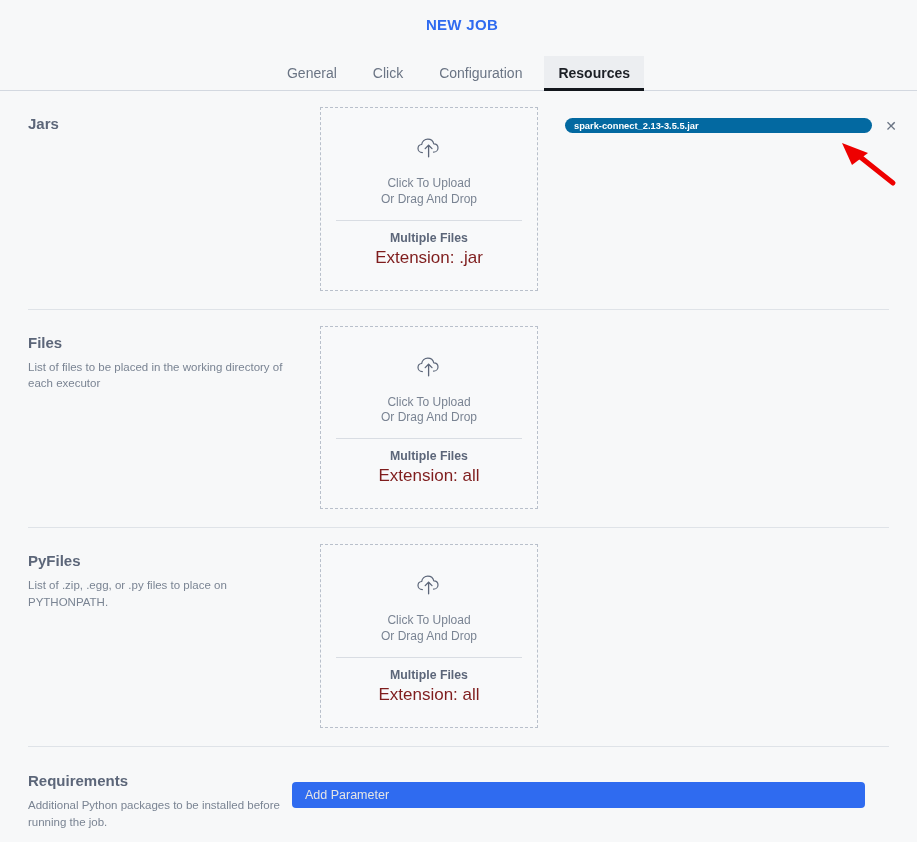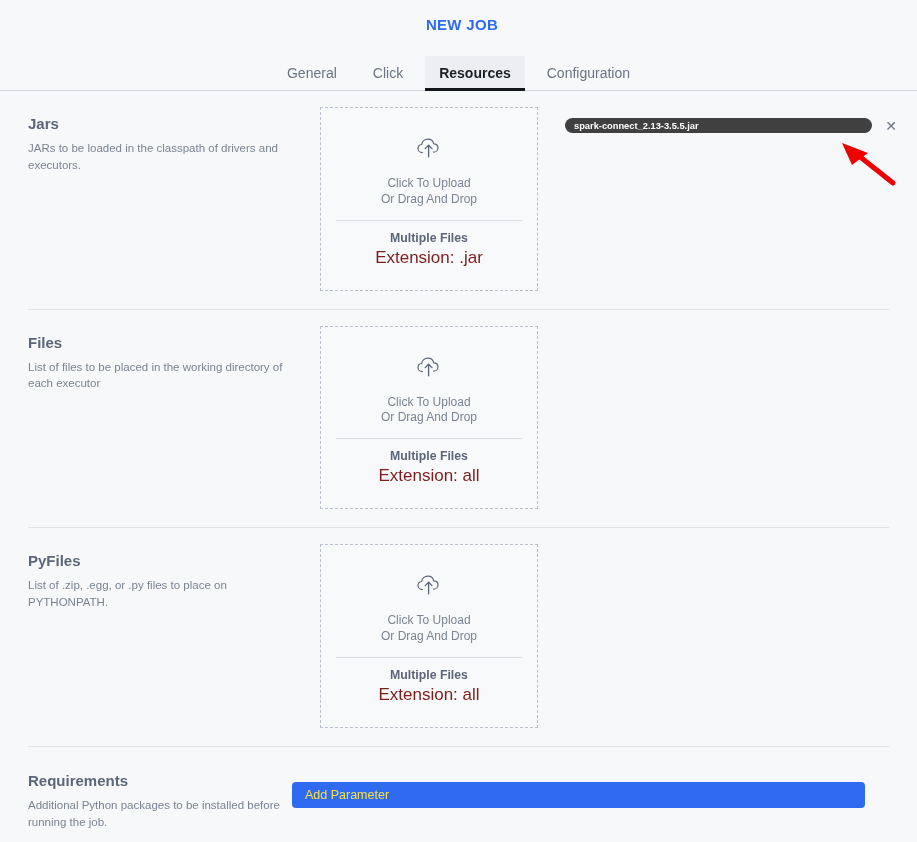--- a/index.html
+++ b/index.html
@@ -131,21 +131,21 @@
   .chip-row {
     position: absolute;
     left: 245px;
     top: 11px;
     display: flex;
     align-items: center;
     width: 337px;
   }
   .chip {
     flex: 1;
-    background: #404040;
+    background: #0369a1;
     color: #ffffff;
     border-radius: 9px;
     height: 15px;
     display: flex;
     align-items: center;
     padding: 0 9px;
     font-size: 9.3px;
     font-weight: bold;
     white-space: nowrap;
     overflow: hidden;
@@ -167,21 +167,21 @@
     background: #dfe3e8;
     margin: 0 28px;
   }
 
   
   .add-param-btn {
     display: block;
     width: 573px;
     margin-left: 292px;
     background: #2f6bf0;
-    color: #fde047;
+    color: #e5e5e5;
     border: none;
     border-radius: 4px;
     height: 26px;
     text-align: left;
     padding: 0 13px;
     font-size: 12.5px;
     font-family: inherit;
     cursor: pointer;
   }
 
@@ -197,28 +197,27 @@
 
 <div id="page">
 
   <div class="header">
     <div class="page-title">NEW JOB</div>
   </div>
 
   <div class="tabbar">
     <button class="tab">General</button>
     <button class="tab">Click</button>
+    <button class="tab">Configuration</button>
     <button class="tab active">Resources</button>
-    <button class="tab">Configuration</button>
   </div>
 
   <div class="section" style="padding-top:16px;padding-bottom:18px;">
     <div class="sec-left">
       <div class="sec-title">Jars</div>
-      <div class="sec-desc">JARs to be loaded in the classpath of drivers and executors.</div>
     </div>
     <div class="sec-right">
       <div class="dropzone">
         <span class="cloud-icon">
           <svg width="26" height="24" viewBox="0 0 26 24" fill="none" xmlns="http://www.w3.org/2000/svg">
             <path d="M6.4 16.6C3.9 16.6 2 14.8 2 12.5c0-2.1 1.6-3.8 3.7-4 .3-3 2.9-5.4 6.1-5.4 2.9 0 5.4 2 6 4.7 2.4.1 4.2 1.9 4.2 4.1 0 2.3-2 4.2-4.5 4.2" stroke="#5c6679" stroke-width="1.2" stroke-linecap="round" stroke-linejoin="round"></path>
             <path d="M12.6 20.8V9.4" stroke="#5c6679" stroke-width="1.3" stroke-linecap="round"></path>
             <path d="M9.2 12.6l3.4-3.3 3.4 3.3" stroke="#5c6679" stroke-width="1.3" stroke-linecap="round" stroke-linejoin="round"></path>
           </svg>
         </span>

